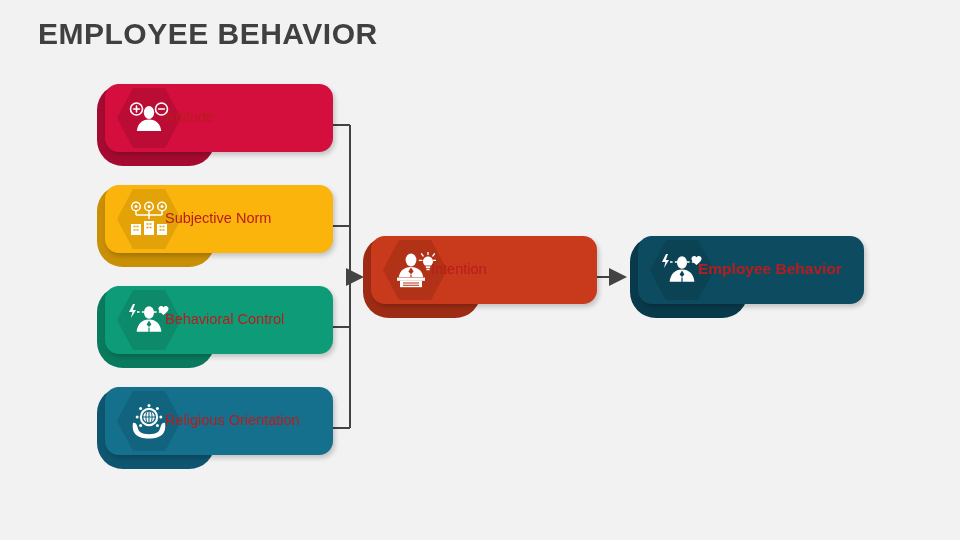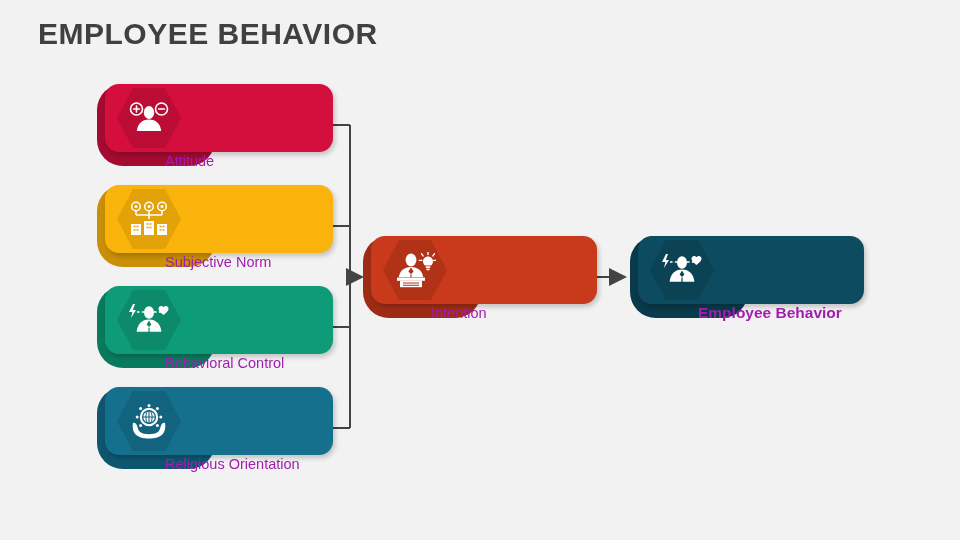--- a/index.html
+++ b/index.html
@@ -40,24 +40,23 @@
   }
   .node .hex{
     position:absolute;
     -webkit-clip-path:polygon(25% 0%,75% 0%,100% 50%,75% 100%,25% 100%,0% 50%);
     clip-path:polygon(25% 0%,75% 0%,100% 50%,75% 100%,25% 100%,0% 50%);
     display:flex;align-items:center;justify-content:center;
   }
   .node .hex svg{display:block;}
   .node .label{
     position:absolute;
-    color:#a21caf;
+    color:#b91c1c;
     white-space:nowrap;
     font-size:14.5px;
-    margin-top:44px;
   }
   .node .label.bold{font-weight:bold;font-size:15.5px;}
 </style>
 </head>
 <body>
 
 <div id="stage">
 
   <div class="title">EMPLOYEE BEHAVIOR</div>
 

